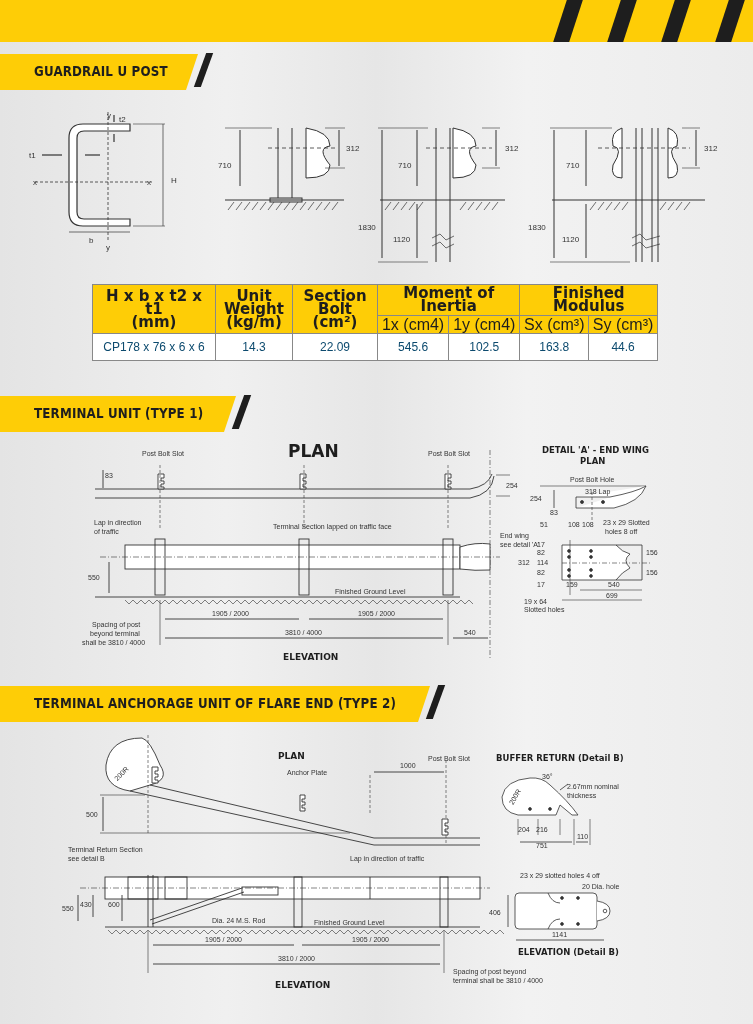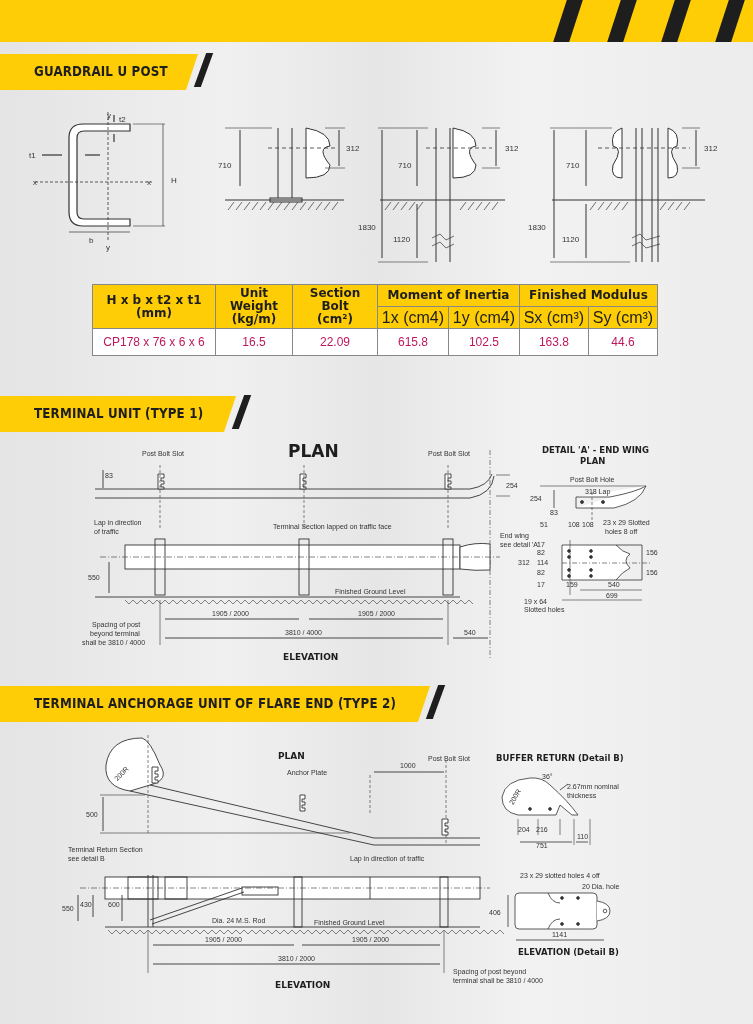--- a/index.html
+++ b/index.html
@@ -9,23 +9,23 @@
   .topbar{position:absolute;left:0;top:0;width:753px;height:42px;background:#fecd06;overflow:hidden;}
   .stripe{position:absolute;top:0;width:16px;height:42px;background:#1e1e1e;transform:skewX(-18deg);}
   .sec-banner{position:absolute;left:0;height:36px;background:#fecd06;
       clip-path:polygon(0 0,100% 0,calc(100% - 12px) 100%,0 100%);}
   .sec-title{position:absolute;left:34px;font-family:"DejaVu Sans",sans-serif;font-weight:bold;
       font-size:14.5px;letter-spacing:0.2px;color:#1e1e1e;transform:scaleX(0.82);transform-origin:left center;white-space:nowrap;}
   .sec-slash{position:absolute;width:7px;height:34px;background:#1e1e1e;transform:skewX(-20deg);}
   .abs{position:absolute;}
   table.spec{position:absolute;left:92px;top:284px;width:566px;border-collapse:collapse;font-size:11.5px;}
   table.spec th{background:#fecd06;color:#1e1e1e;font-family:"DejaVu Sans",sans-serif;font-weight:bold;
-      font-size:12px;border:1px solid #888;padding:2px 2px;line-height:13px;}
+      font-size:15px;border:1px solid #888;padding:2px 2px;line-height:13px;}
   table.spec th.sub{font-family:"Liberation Sans",sans-serif;font-weight:normal;font-size:16px;}
-  table.spec td{background:#fff;text-align:center;border:1px solid #888;padding:6px 2px;font-size:12px;color:#be185d;}
+  table.spec td{background:#fff;text-align:center;border:1px solid #888;padding:6px 2px;font-size:12px;color:#0c4a6e;}
   svg text{font-family:"Liberation Sans",sans-serif;fill:#333;}
   .lbl{font-size:8px;}
   .lbl7{font-size:7px;}
   .big{font-family:"DejaVu Sans",sans-serif;font-weight:bold;fill:#1e1e1e;}
 </style>
 </head>
 <body>
 
 <div class="topbar">
   <div class="stripe" style="left:560px"></div>
@@ -136,23 +136,23 @@
     <th colspan="2">Finished Modulus</th>
   </tr>
   <tr>
     <th class="sub">1x (cm4)</th>
     <th class="sub">1y (cm4)</th>
     <th class="sub">Sx (cm³)</th>
     <th class="sub">Sy (cm³)</th>
   </tr>
   <tr>
     <td>CP178 x 76 x 6 x 6</td>
-    <td>16.5</td>
+    <td>14.3</td>
     <td>22.09</td>
-    <td>615.8</td>
+    <td>545.6</td>
     <td>102.5</td>
     <td>163.8</td>
     <td>44.6</td>
   </tr>
 </tbody>
   </table>
 
 <div class="sec-banner" style="top:396px;width:236px"></div>
 <div class="sec-title" style="top:405px">TERMINAL UNIT (TYPE 1)</div>
 <div class="sec-slash" style="left:238px;top:395px"></div>

